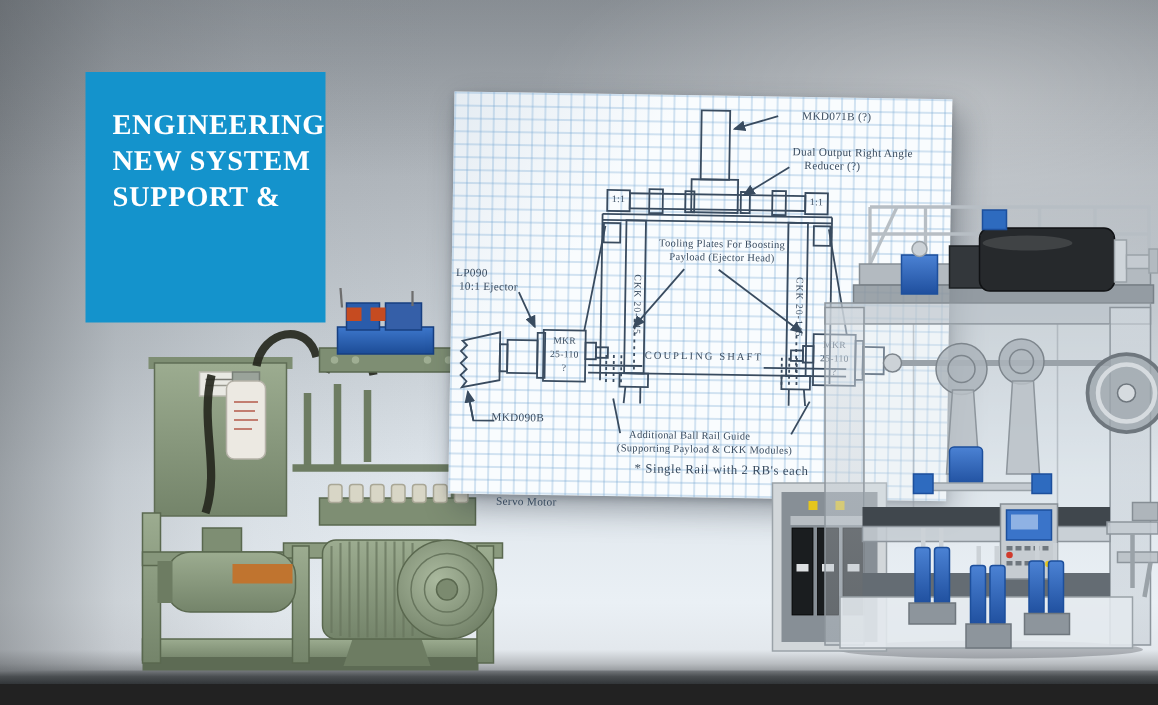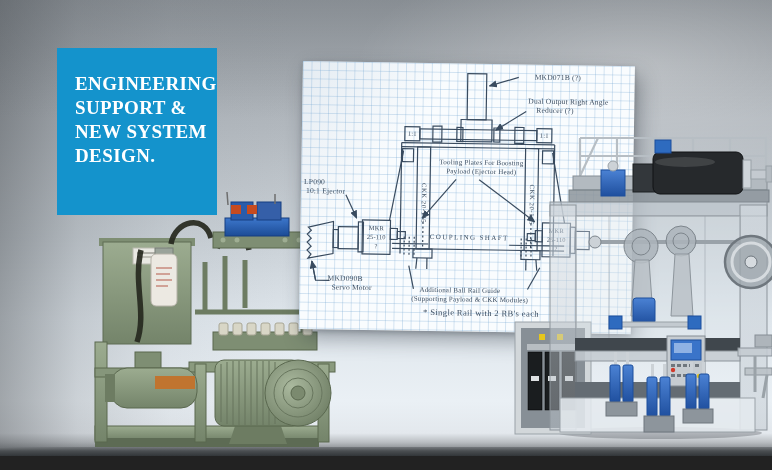--- a/index.html
+++ b/index.html
@@ -39,38 +39,37 @@
     box-shadow:5px 9px 20px rgba(35,43,53,.38), 0 2px 5px rgba(35,43,53,.25);
   }
   .sketch-paper svg{position:absolute;left:0;top:0;}
   .slabel{position:absolute;color:#394b5f;font-size:7.5px;line-height:9px;letter-spacing:.2px;white-space:nowrap;}
   .slabel .ln{display:block;}
   .ctr{text-align:center;}
   .ckk-vert{writing-mode:vertical-rl;font-size:6.6px;letter-spacing:.6px;line-height:12px;height:92px;text-align:center;}
   .mkrbox{width:28px;text-align:center;font-size:6.4px;line-height:9px;letter-spacing:.2px;}
   .coupling{width:82px;text-align:center;font-size:7px;letter-spacing:1.4px;}
   .note-big{font-size:8.5px;letter-spacing:.4px;}
-  .ind1{padding-left:8px;} .ind2{padding-left:4px;} .ind3{padding-left:2px;}
+  .ind1{padding-left:8px;} .ind2{padding-left:4px;margin-top:47px;} .ind3{padding-left:2px;}
 
   .machine-photo{position:absolute;left:75px;top:192px;z-index:2;}
   .cad-render{position:absolute;left:505px;top:130px;z-index:4;}
 </style>
 </head>
 <body>
 
 <div class="stage">
   <div class="bg-left-shade"></div>
   <div class="bg-top-shade"></div>
   <div class="bg-highlight"></div>
 
   <div class="headline-card">
     <span class="hl">ENGINEERING</span>
+    <span class="hl">NEW SYSTEM</span>
     <span class="hl">SUPPORT &amp;</span>
-    <span class="hl">NEW SYSTEM</span>
-    <span class="hl">DESIGN.</span>
   </div>
 
   <svg class="machine-photo" width="262" height="276" viewBox="0 0 262 276">
     <defs>
       <linearGradient id="gBody" x1="0" y1="0" x2="0" y2="1">
         <stop offset="0" stop-color="#9cac90"></stop>
           <stop offset="1" stop-color="#74846a"></stop>
       </linearGradient>
       <radialGradient id="gFace" cx="0.4" cy="0.4" r="0.8">
         <stop offset="0" stop-color="#aab99e"></stop>

